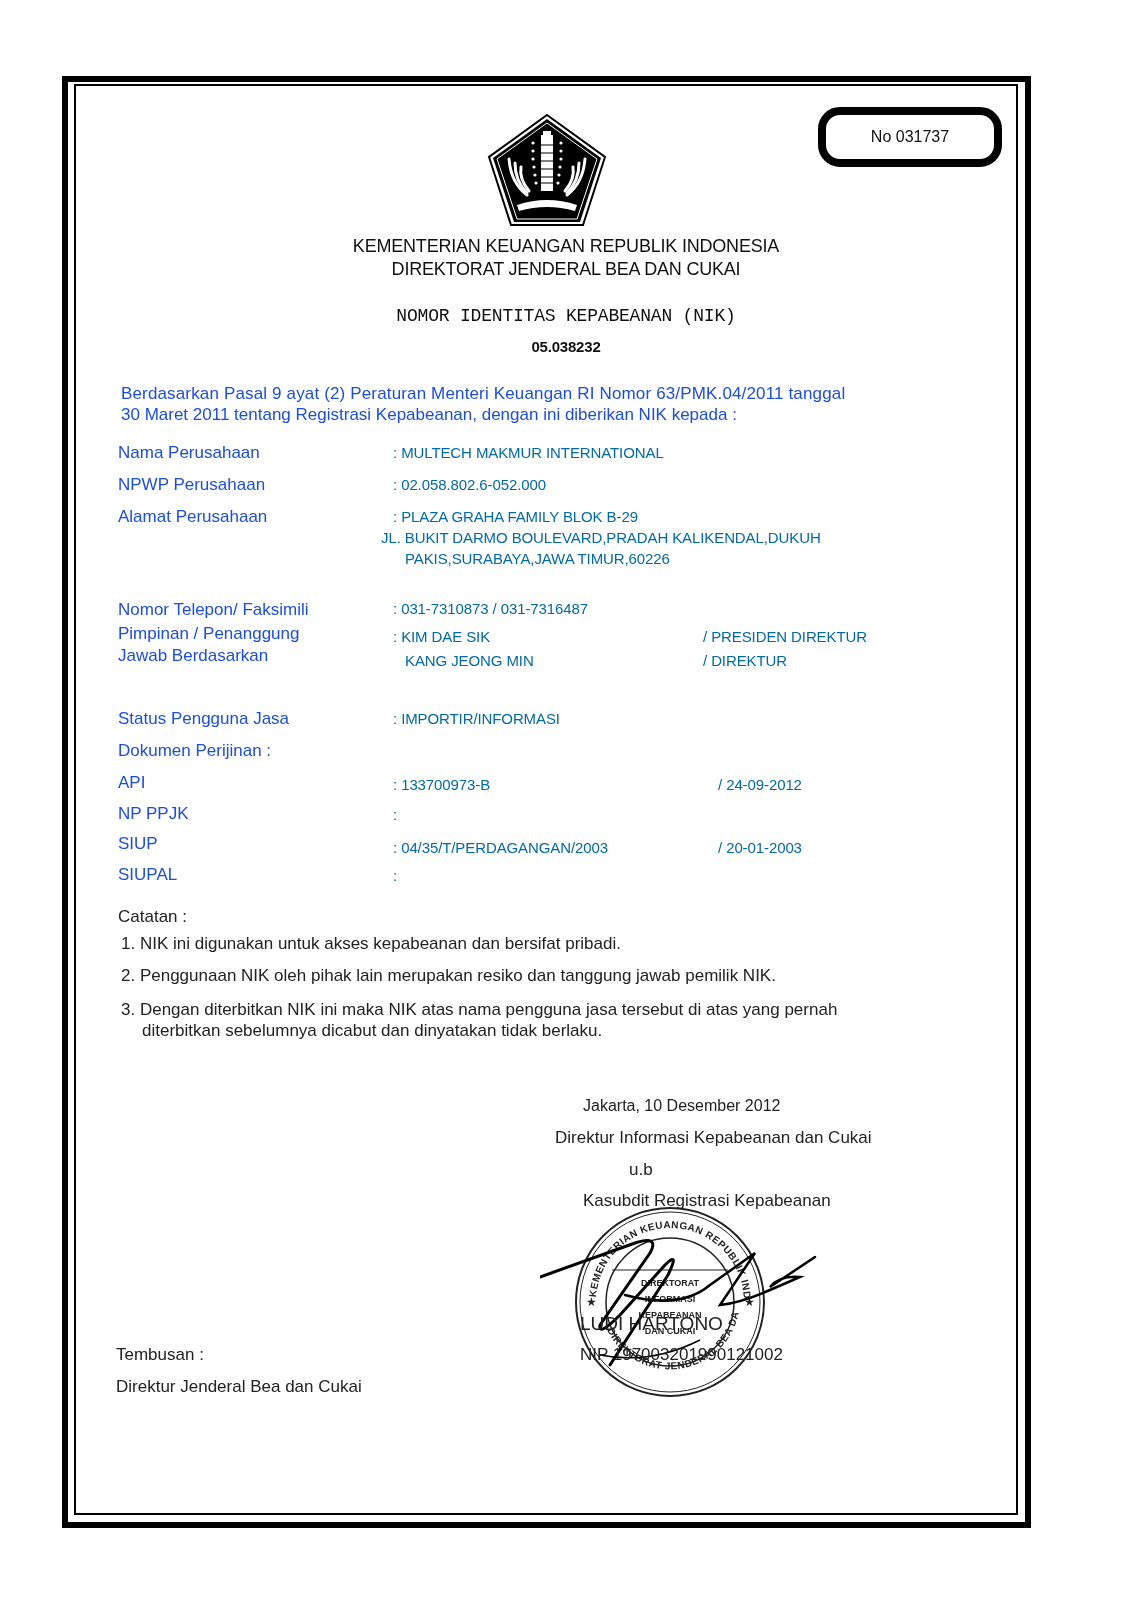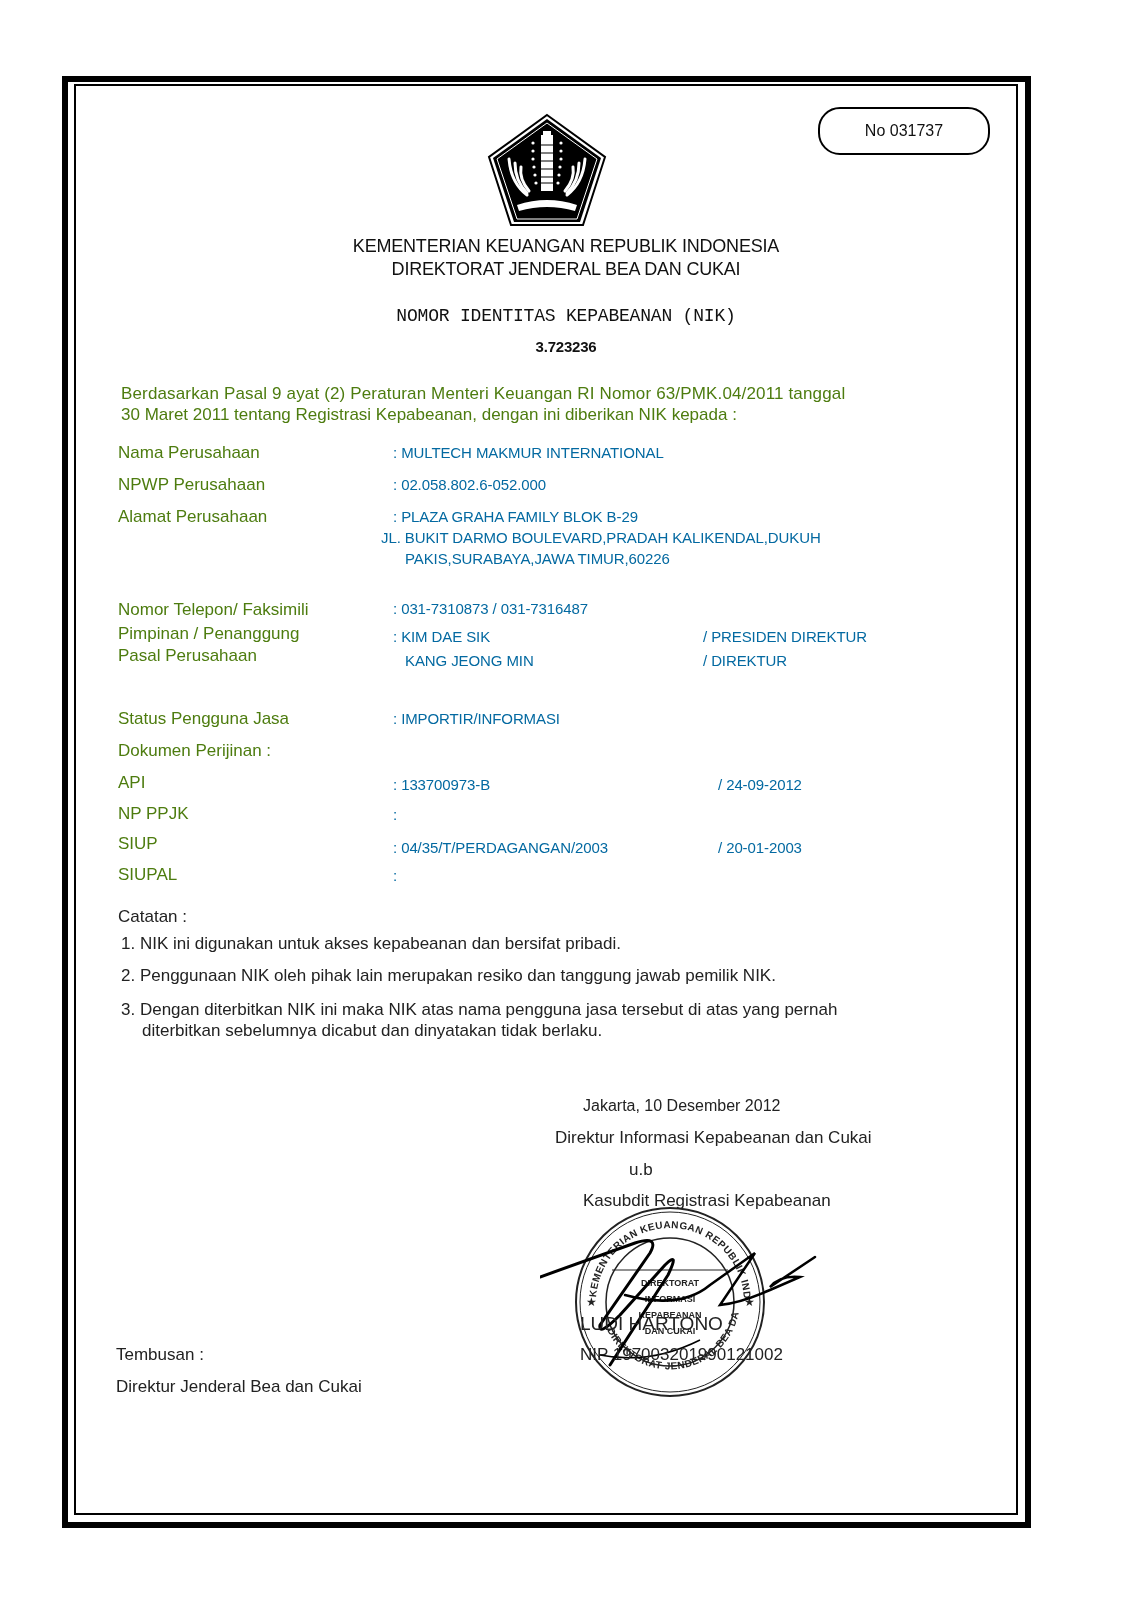--- a/index.html
+++ b/index.html
@@ -4,27 +4,27 @@
 <style>
   html, body { margin:0; padding:0; background:#ffffff; }
   body { width:1132px; height:1600px; position:relative; overflow:hidden;
          font-family:"Liberation Sans", "DejaVu Sans", sans-serif; color:#111; }
   .abs { position:absolute; white-space:nowrap; }
   .outer-border { position:absolute; left:62px; top:76px; width:957px; height:1440px;
          border:6px solid #000; box-sizing:content-box; }
   .inner-border { position:absolute; left:74px; top:84px; width:940px; height:1427px;
          border:2px solid #000; }
   .no-box { position:absolute; left:818px; top:107px; width:168px; height:44px;
-         border:2px solid #000000; border-radius:22px; display:flex; align-items:center;
+         border:8px solid #000000; border-radius:22px; display:flex; align-items:center;
          justify-content:center; font-size:16px; }
   .logo { position:absolute; left:487px; top:113px; width:120px; height:115px; }
   .head1 { position:absolute; left:0; width:1132px; text-align:center; font-size:18px; letter-spacing:-0.2px; }
   .nik-title { font-size:18px;font-family:Liberation Mono, monospace; }
   .nik-num { font-size:15px; font-weight:bold; }
-  .lbl { font-size:17px; color:#4d7c0f; }
+  .lbl { font-size:17px; color:#1d4ed8; }
   .val { font-size:15px; color:#0369a1; letter-spacing:-0.1px; }
   .note { font-size:17px; color:#222; }
   .sig { font-size:17px; color:#222; }
   .stamp { position:absolute; left:572px; top:1204px; width:196px; height:196px; }
   .signature { position:absolute; left:540px; top:1215px; width:290px; height:160px; }
 </style>
 </head>
 <body>
 
 <div class="outer-border"></div>
@@ -72,41 +72,41 @@
     <path d="M80 82 Q96 70 98 46"></path>
       <path d="M80 80 Q92 68 92 50"></path>
       <path d="M78 78 Q88 66 86 54"></path>
   </g>
   <path d="M30 92 Q60 82 90 92 L88 98 Q60 90 32 98 Z" fill="#fff"></path>
 </svg>
 
 <div class="head1" style="top:236px;">KEMENTERIAN KEUANGAN REPUBLIK INDONESIA</div>
 <div class="head1" style="top:259px;">DIREKTORAT JENDERAL BEA DAN CUKAI</div>
 <div class="head1 nik-title" style="top:306px;">NOMOR IDENTITAS KEPABEANAN (NIK)</div>
-<div class="head1 nik-num" style="top:338px;">3.723236</div>
+<div class="head1 nik-num" style="top:338px;">05.038232</div>
 
 <div class="abs lbl" style="left:121px; top:384px; letter-spacing:0.15px;">Berdasarkan Pasal 9 ayat (2) Peraturan Menteri Keuangan RI Nomor 63/PMK.04/2011 tanggal</div>
 <div class="abs lbl" style="left:121px; top:405px;">30 Maret 2011 tentang Registrasi Kepabeanan, dengan ini diberikan NIK kepada :</div>
 
 <div class="abs lbl" style="left:118px; top:443px;">Nama Perusahaan</div>
 <div class="abs val" style="left:393px; top:444px;">: MULTECH MAKMUR INTERNATIONAL</div>
 
 <div class="abs lbl" style="left:118px; top:475px;">NPWP Perusahaan</div>
 <div class="abs val" style="left:393px; top:476px;">: 02.058.802.6-052.000</div>
 
 <div class="abs lbl" style="left:118px; top:507px;">Alamat Perusahaan</div>
 <div class="abs val" style="left:393px; top:508px;">: PLAZA GRAHA FAMILY BLOK B-29</div>
 <div class="abs val" style="left:381px; top:529px;">JL. BUKIT DARMO BOULEVARD,PRADAH KALIKENDAL,DUKUH</div>
 <div class="abs val" style="left:405px; top:550px;">PAKIS,SURABAYA,JAWA TIMUR,60226</div>
 
 <div class="abs lbl" style="left:118px; top:600px;">Nomor Telepon/ Faksimili</div>
 <div class="abs val" style="left:393px; top:600px;">: 031-7310873 / 031-7316487</div>
 
 <div class="abs lbl" style="left:118px; top:624px;">Pimpinan / Penanggung</div>
-<div class="abs lbl" style="left:118px; top:646px;">Pasal Perusahaan</div>
+<div class="abs lbl" style="left:118px; top:646px;">Jawab Berdasarkan</div>
 <div class="abs val" style="left:393px; top:628px;">: KIM DAE SIK</div>
 <div class="abs val" style="left:703px; top:628px;">/ PRESIDEN DIREKTUR</div>
 <div class="abs val" style="left:405px; top:652px;">KANG JEONG MIN</div>
 <div class="abs val" style="left:703px; top:652px;">/ DIREKTUR</div>
 
 <div class="abs lbl" style="left:118px; top:709px;">Status Pengguna Jasa</div>
 <div class="abs val" style="left:393px; top:710px;">: IMPORTIR/INFORMASI</div>
 
 <div class="abs lbl" style="left:118px; top:741px;">Dokumen Perijinan :</div>
 

